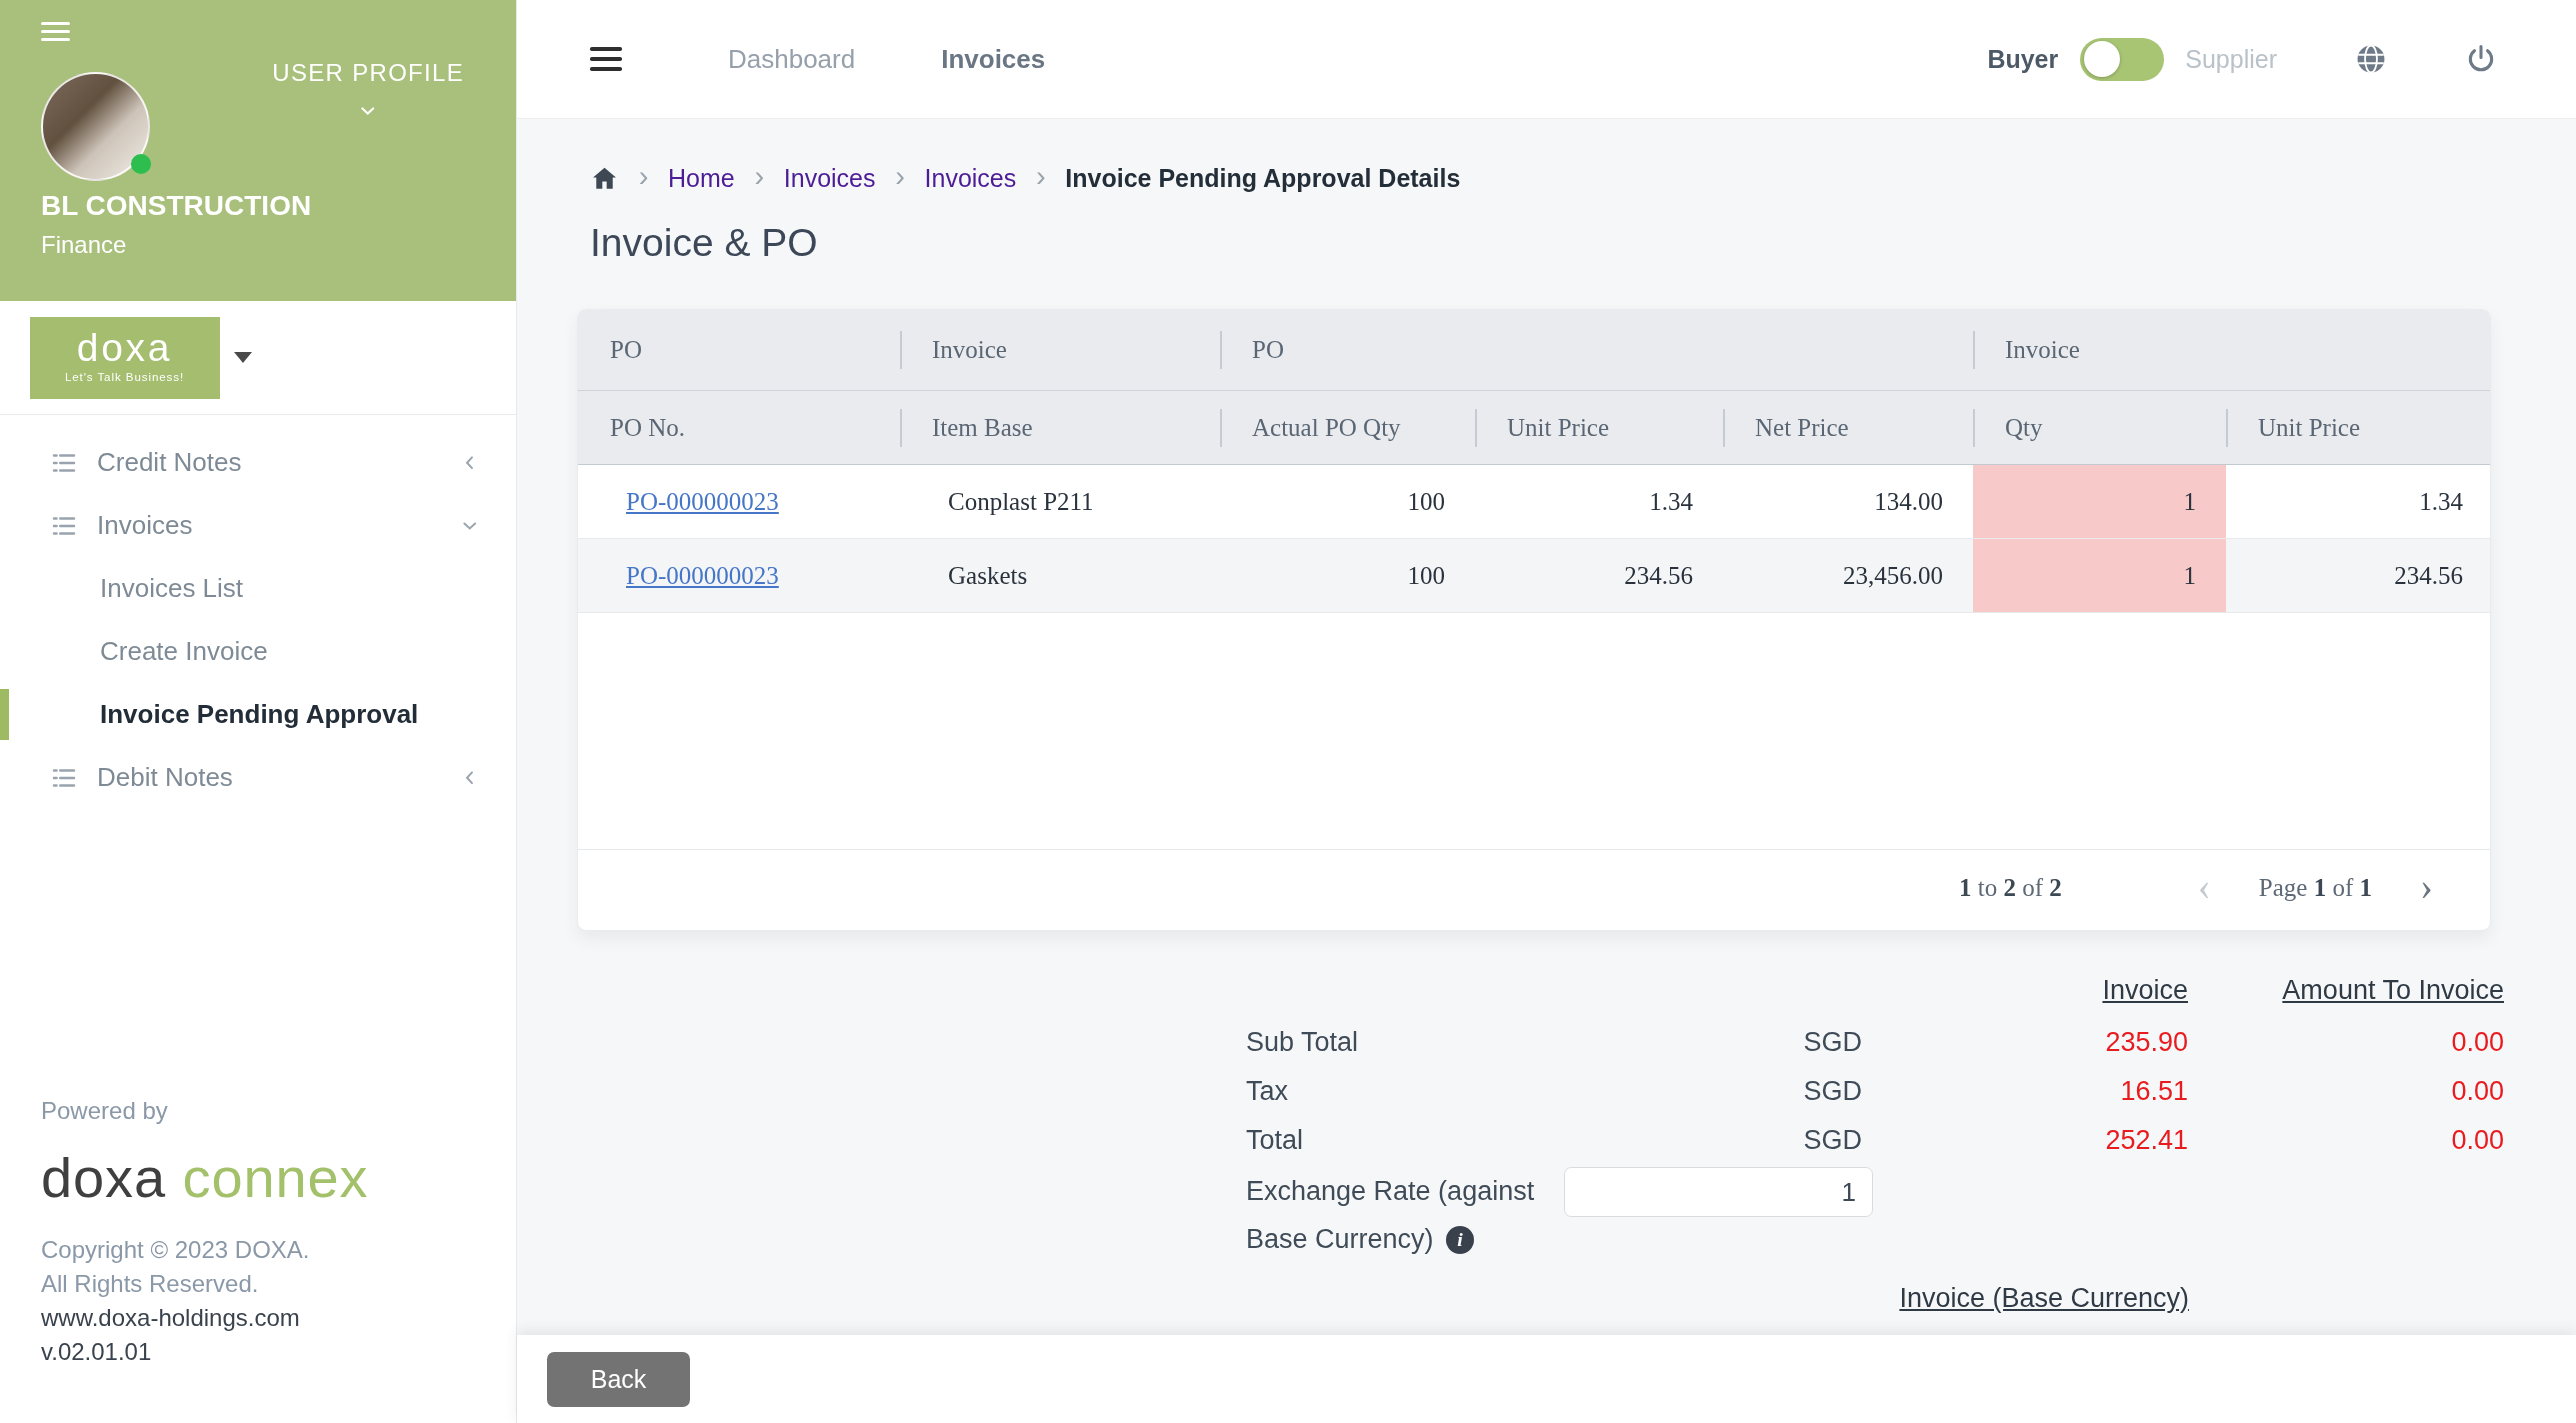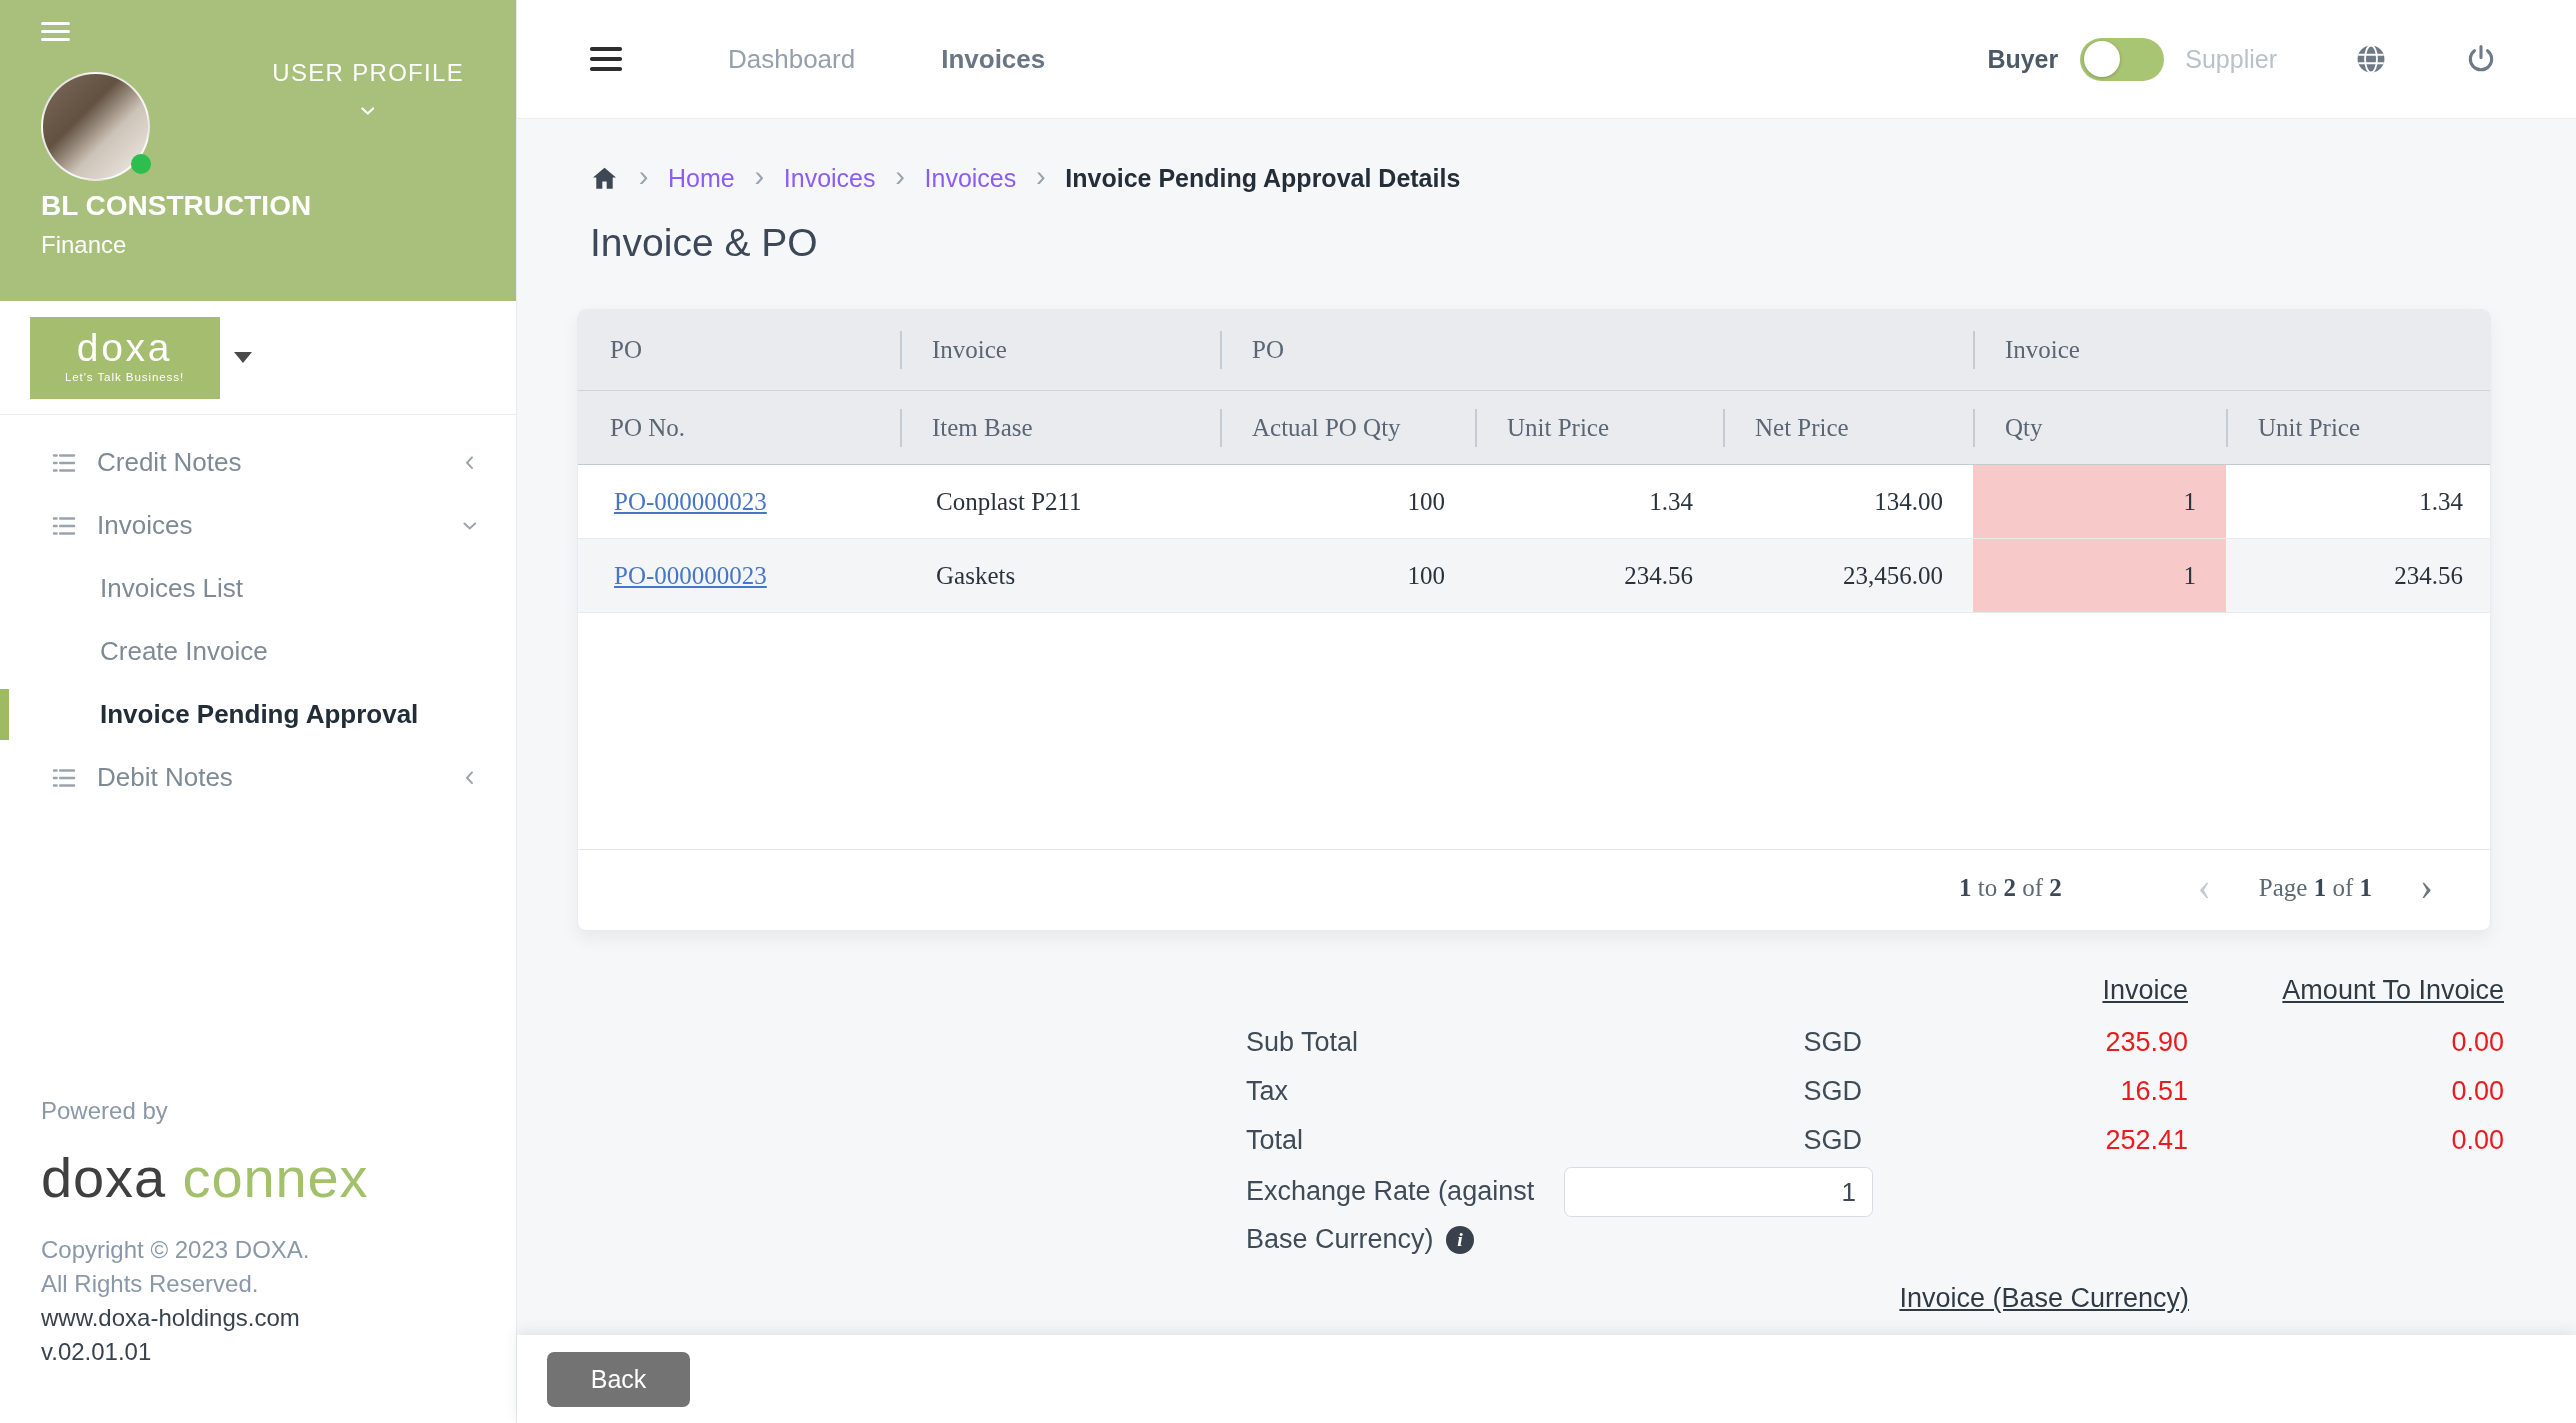--- a/index.html
+++ b/index.html
@@ -68,41 +68,41 @@
   .toggle { width:84px; height:43px; border-radius:21.5px; background:#a8c573; margin:0 21.5px;
             position:relative; cursor:pointer; }
   .toggle .knob { position:absolute; left:4.5px; top:3.6px; width:36px; height:36px; border-radius:50%;
                   background:#fff; box-shadow:0 0.9px 3.6px rgba(0,0,0,.25); }
   .toggle-right-label { font-size:25px; color:#b9c1c9; }
   .tb-icon { margin-left:77px; cursor:pointer; display:flex; align-items:center; }
 
   .content { position:relative; height:1305px; }
   .breadcrumb { position:absolute; left:73px; top:43px; display:flex; align-items:center;
                 gap:19.7px; font-size:25px; }
-  .bc-item { color:#8b5cf6; cursor:pointer; }
+  .bc-item { color:#4c1d95; cursor:pointer; }
   .bc-sep { color:#9aa4ae; font-size:29px; line-height:1; padding-bottom:3.6px; }
   .bc-current { color:#242e38; font-weight:600; }
   .page-title { position:absolute; left:73px; top:102px; font-size:39px; font-weight:500; color:#3c4858; }
 
   
   .card { position:absolute; left:60px; top:190px; width:1914px; height:622px; background:#fff;
           border:0.9px solid #e9ebee; border-radius:9px; overflow:hidden;
           box-shadow:0 7.2px 16px rgba(40,50,60,.07);font-family:Liberation Serif, serif; }
   .trow { display:grid; grid-template-columns:322px 320px 255px 248px 250px 253px 267px; }
   .group-row { height:81px; background:#e9ebef; border-bottom:1.8px solid #ced3d9; }
   .header-row { height:74px; background:#e9ebef; border-bottom:1.8px solid #c3c9d0; }
   .hcell { position:relative; display:flex; align-items:center; padding-left:32px;
            font-size:25px; font-weight:500; color:#5a6673; }
   .hcell.sep::before { content:""; position:absolute; left:0; top:50%; transform:translateY(-50%);
                        width:1.8px; height:38px; background:#c5cbd2; }
   .g-span3 { grid-column:span 3; }
   .g-span2 { grid-column:span 2; }
   .body-row { height:74px; background:#fff; border-bottom:1.8px solid #e8eaed; }
   .body-row.alt { background:#f4f5f7; }
-  .bcell { display:flex; align-items:center; font-size:25px; color:#2a333d; padding-left:36px; }
+  .bcell { display:flex; align-items:center; font-size:25px; color:#2a333d; padding-left:48px; }
   .bcell.num { justify-content:flex-end; padding-left:0; padding-right:30px; }
   .bcell.pink { background:#f8c9c9; }
   .po-link { color:#4676c8; text-decoration:underline; cursor:pointer; }
   .card-spacer { height:236px; background:#fff; }
   .pagination { height:77px; border-top:1.8px solid #e6e9ec; display:flex; align-items:center;
                 justify-content:flex-end; padding-right:57px; font-size:25px; color:#5d6975; }
   .pagination b { color:#3c4854; font-weight:700; }
   .pg-range { margin-right:136px; }
   .pg-prev { color:#c3cad1; font-size:39px; line-height:1; cursor:pointer; padding-bottom:5.4px; }
   .pg-page { margin:0 48px; }

